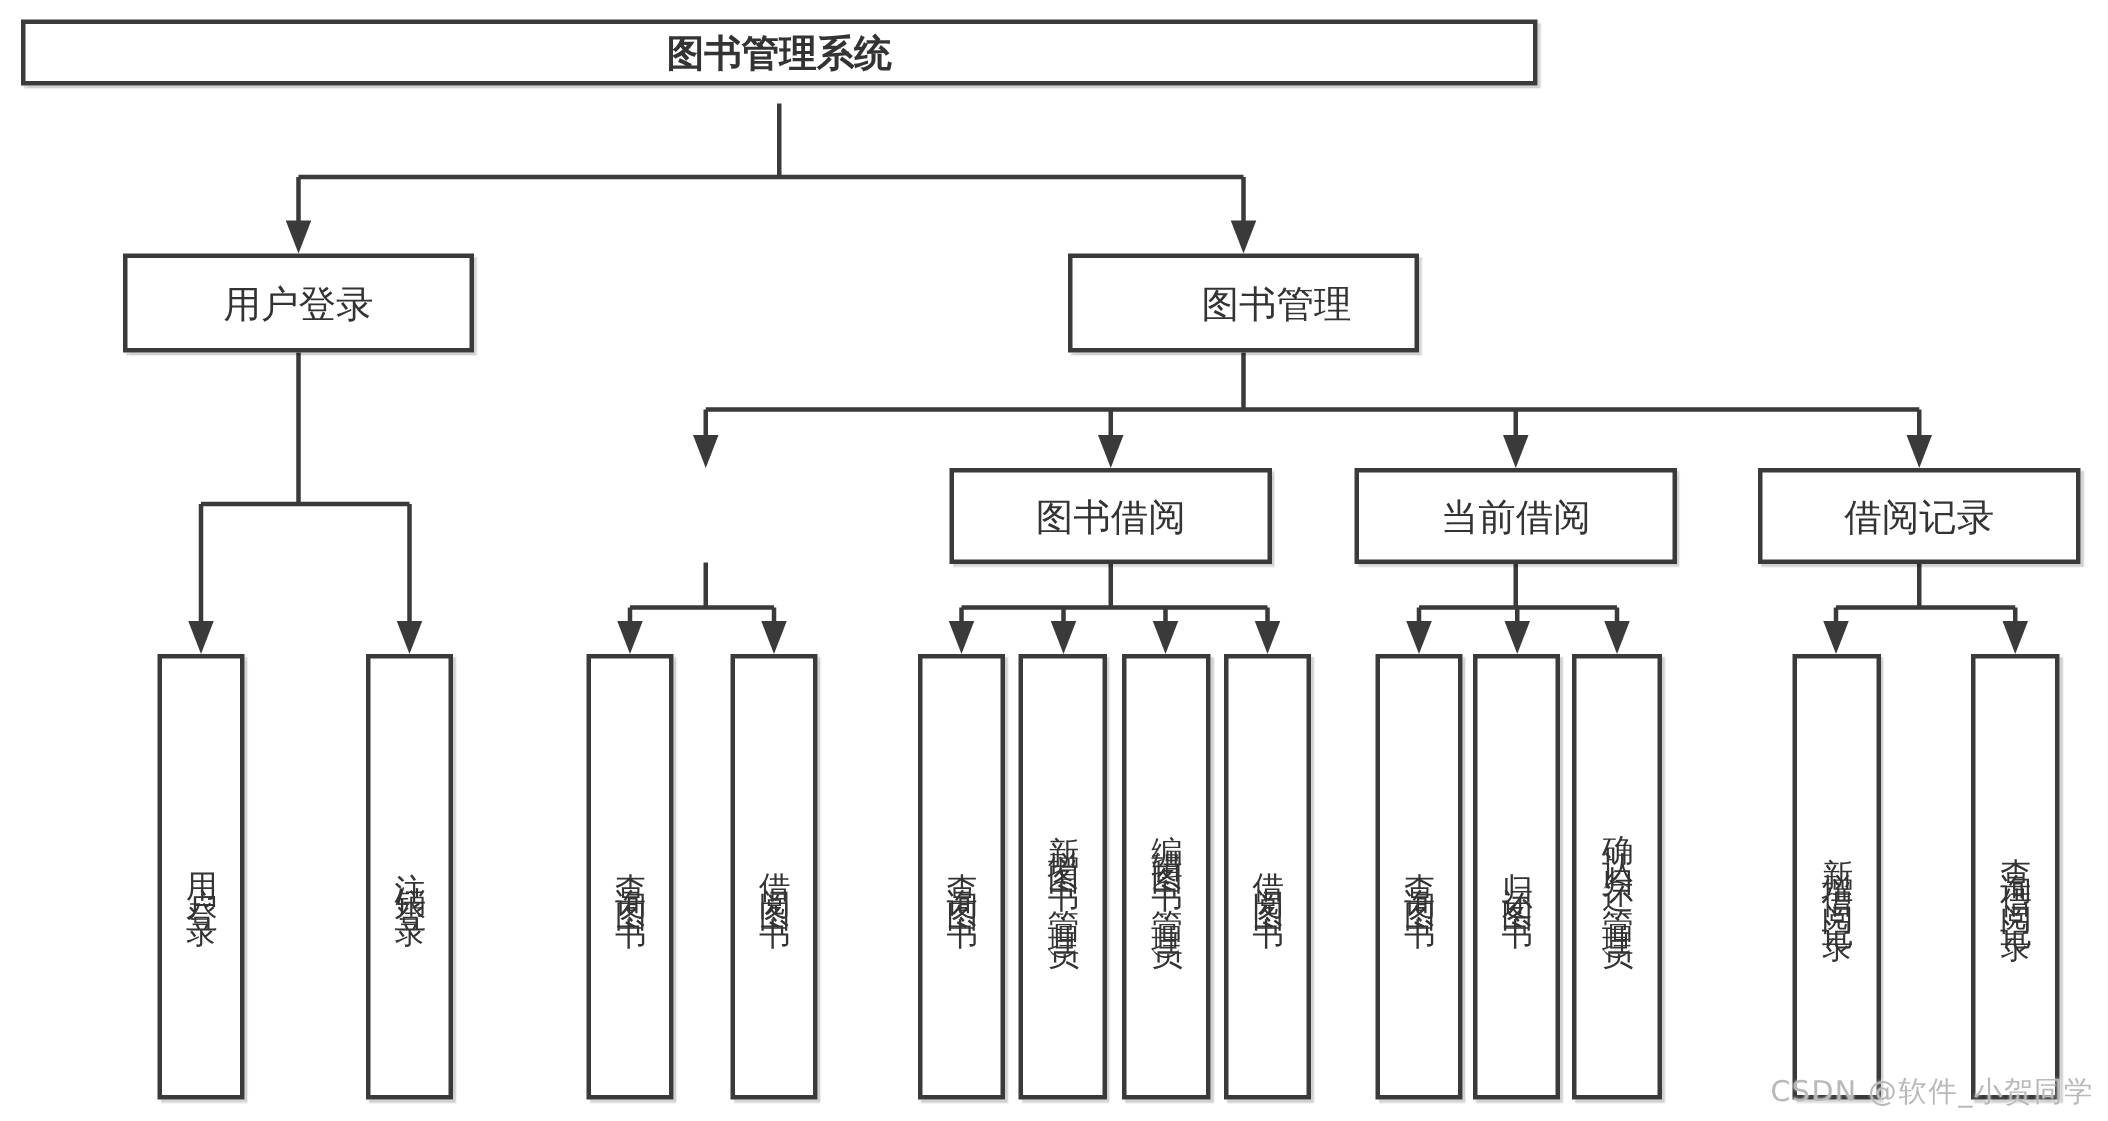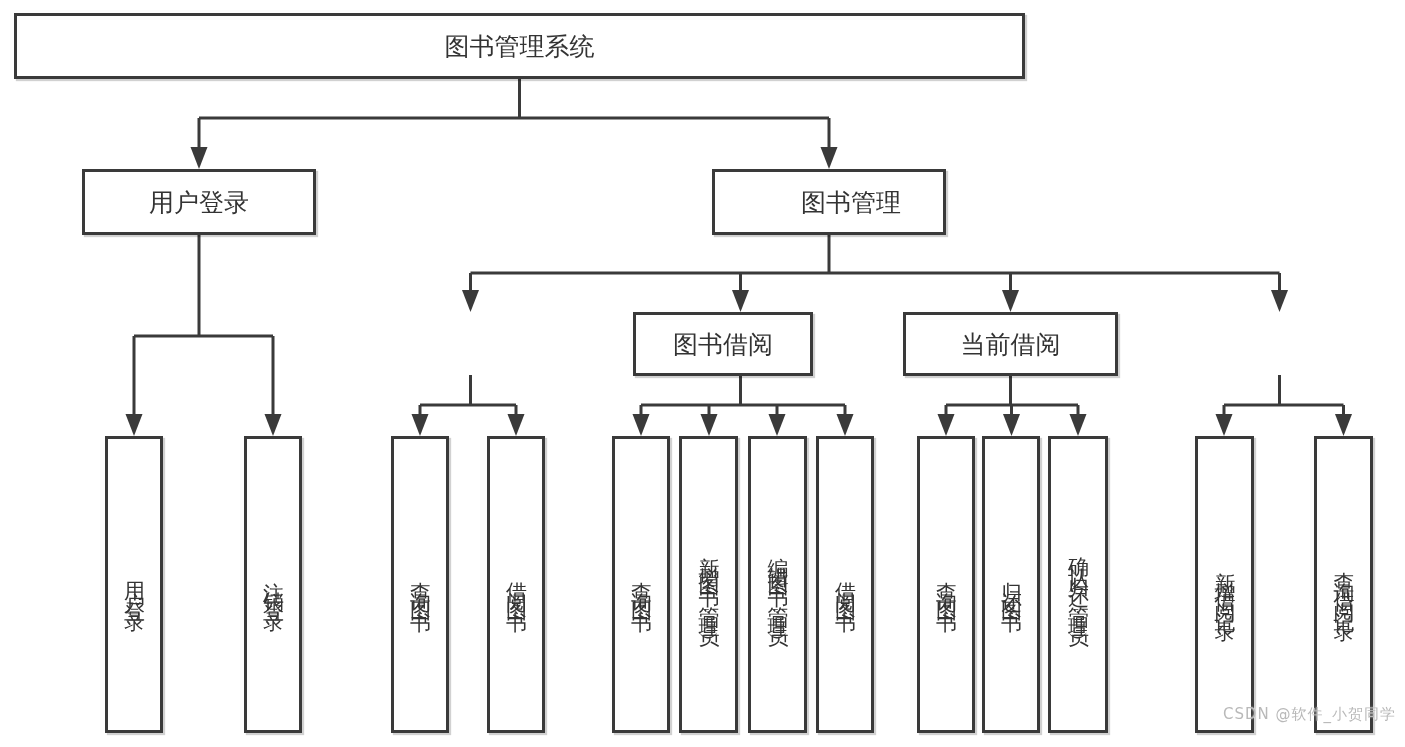--- a/index.html
+++ b/index.html
@@ -56,22 +56,22 @@
     text-orientation: mixed;
     font-size: 21px;
     line-height: 1.1;
     letter-spacing: 10px;
     color: var(--text, #333333);
     white-space: nowrap;
   }
   .watermark {
     position: absolute;
     right: 9px;
-    bottom: 23px;
-    font-size: 15px;
+    bottom: 6px;
+    font-size: 19px;
     letter-spacing: 1px;
     color: var(--watermark, #b9b9b9);
     text-shadow: 0 0 2px rgba(255,255,255,0.9);
   }
 </style>
 </head>
 <body>
 
 <div class="canvas" style="--line: #3a3a3a; --text: #333333; --watermark: #b9b9b9; --background: #ffffff;">
 
@@ -104,27 +104,28 @@
     <path d="M1010.5 375 V405 M946 405 H1078 M946 405 V416 M1011.5 405 V416 M1078 405 V416"></path>
     <polygon points="937.5,414 954.5,414 946,436"></polygon>
     <polygon points="1003,414 1020,414 1011.5,436"></polygon>
     <polygon points="1069.5,414 1086.5,414 1078,436"></polygon>
 
     <path d="M1279.5 375 V405 M1224 405 H1343.5 M1224 405 V416 M1343.5 405 V416"></path>
     <polygon points="1215.5,414 1232.5,414 1224,436"></polygon>
     <polygon points="1335,414 1352,414 1343.5,436"></polygon>
   </svg>
 
-  <div class="node" style="left:14px; top:13px; width:1011px; height:66px;">图书管理系统</div>
+  <div class="node" style="left:14px; top:13px; width:1011px; height:44px;font-weight:bold;">图书管理系统</div>
 
   <div class="node" style="left:82px; top:169px; width:234px; height:66px;">用户登录</div>
   <div class="node" style="left:712px; top:169px; width:234px; height:66px;padding-left:44px;">图书管理</div>
 
-  <div class="node" style="left:633px; top:312px; width:180px; height:64px;">图书借阅</div>
+  <div class="node" style="left:633px; top:312px; width:215px; height:64px;">图书借阅</div>
   <div class="node" style="left:903px; top:312px; width:215px; height:64px;text-align:center;">当前借阅</div>
+  <div class="node" style="left:1172px; top:312px; width:215px; height:64px;">借阅记录</div>
 
   <div class="leaf" style="left:105px; top:436px; width:58px; height:297px;">
     <span class="vtext">用户登录</span>
   </div>
   <div class="leaf" style="left:244px; top:436px; width:58px; height:297px;">
     <span class="vtext">注销登录</span>
   </div>
 
   <div class="leaf" style="left:391px; top:436px; width:58px; height:297px;">
     <span class="vtext">查询图书</span>

